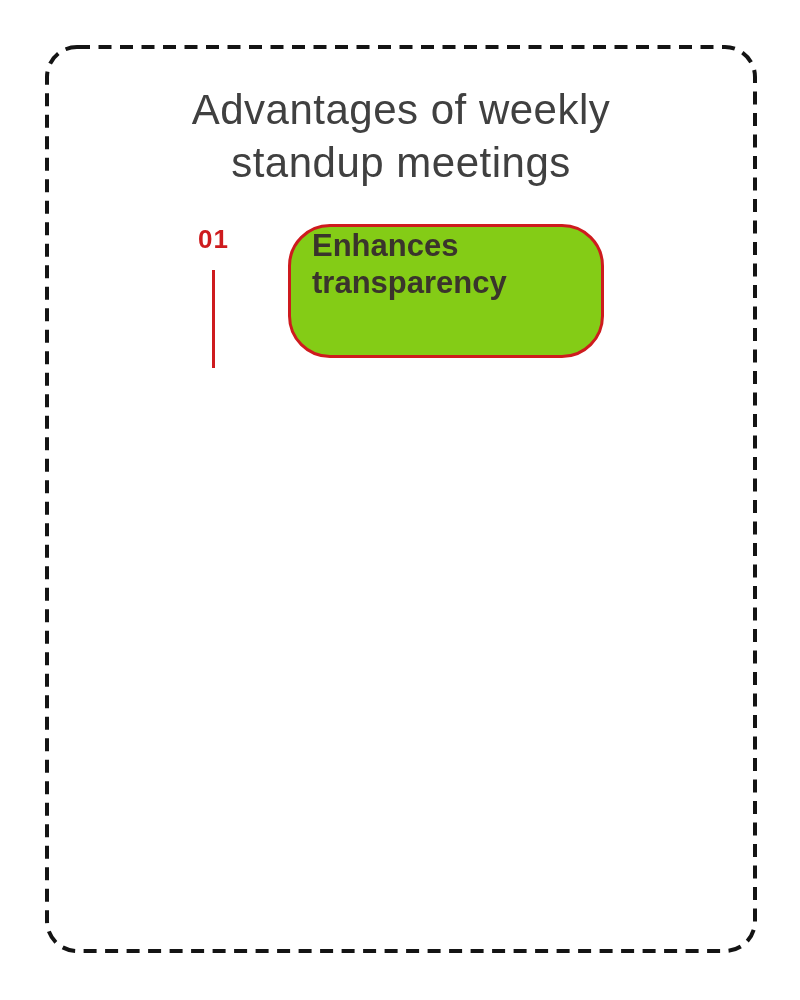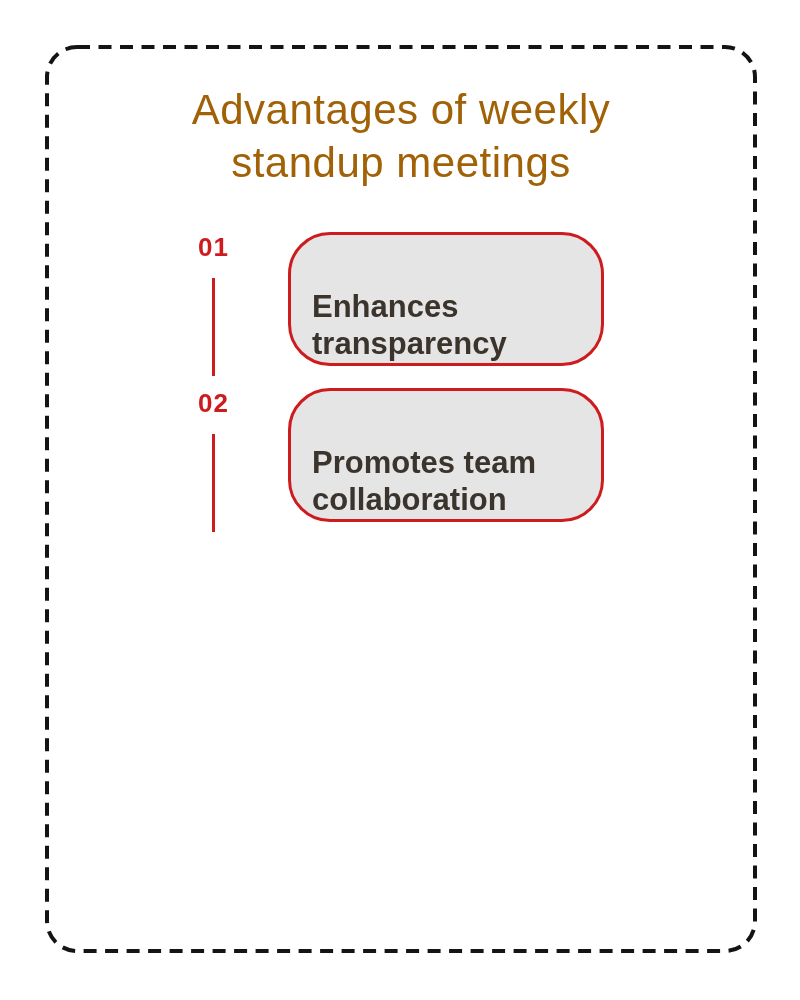--- a/index.html
+++ b/index.html
@@ -29,26 +29,26 @@
     position: absolute;
     left: 47px;
     top: 47px;
     width: 708px;
     height: 904px;
     display: flex;
     flex-direction: column;
     align-items: center;
   }
   .title {
-    margin: 36px 0 8px 0;
+    margin: 36px 0 0 0;
     font-size: 42px;
     line-height: 1.27;
     font-weight: 400;
     letter-spacing: 0.5px;
-    color: #a16207;
+    color: #404040;
     text-align: center;
     white-space: pre-line;
   }
   .items {
     margin-top: 34px;
     display: flex;
     flex-direction: column;
     gap: 22px;
   }
   .item {
@@ -76,23 +76,23 @@
     margin-top: 18px;
     margin-left: 14px;
     margin-bottom: -10px;
   }
   .box {
     box-sizing: border-box;
     width: 316px;
     height: 134px;
     border: 3px solid #ce1b1e;
     border-radius: 42px;
-    background: #e5e5e5;
+    background: #84cc16;
     display: flex;
-    align-items: flex-end;
+    align-items: flex-start;
     padding: 0 14px 0 21px;
   }
   .label {
     font-size: 31px;
     font-weight: 700;
     line-height: 1.2;
     color: #3a342c;
     white-space: pre-line;
   }
   .footer {
@@ -123,30 +123,20 @@
         <div class="marker">
           <span class="num">01</span>
           <span class="vline"></span>
         </div>
         <div class="box">
           <span class="label">Enhances
 transparency</span>
         </div>
       </div>
 
-      <div class="item">
-        <div class="marker">
-          <span class="num">02</span>
-          <span class="vline"></span>
-        </div>
-        <div class="box">
-          <span class="label">Promotes team
-collaboration</span>
-        </div>
-      </div>
 
 
       <div class="item">
       </div>
 
     </div>
 
 
   </div>
 </div>

